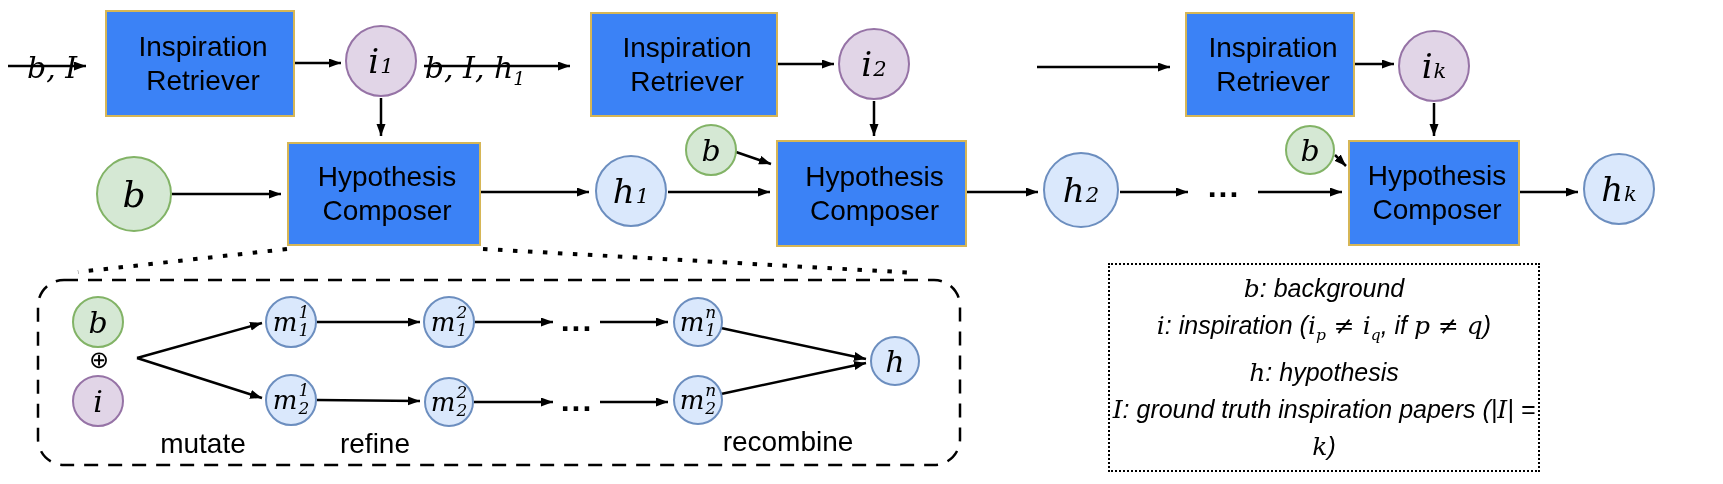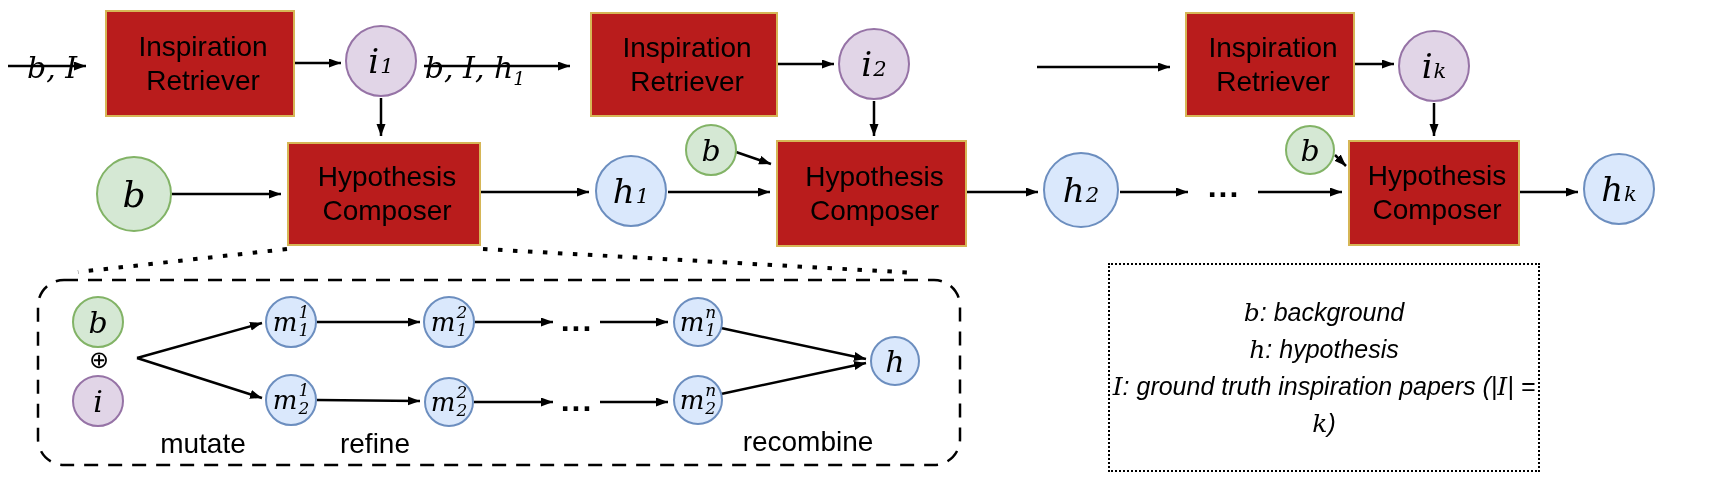--- a/index.html
+++ b/index.html
@@ -1,19 +1,19 @@
 <!DOCTYPE html>
 <html><head>
 <meta charset="utf-8">
 <style>
   html,body{margin:0;padding:0;background:#fff;}
   .canvas{position:relative;width:1723px;height:484px;background:#fff;overflow:hidden;
           font-family:"Liberation Sans",sans-serif;color:#000;}
   svg.wires{position:absolute;left:0;top:0;z-index:1;}
-  .box{position:absolute;z-index:2;background:#b91c1c;border:2.5px solid #D6B656;box-sizing:border-box;
+  .box{position:absolute;z-index:2;background:#3b82f6;border:2.5px solid #D6B656;box-sizing:border-box;
        display:flex;align-items:center;justify-content:center;text-align:center;
        font:28px/1.2 "Liberation Sans",sans-serif;padding-left:6px;}
   .circle{position:absolute;z-index:3;border-radius:50%;border:2.5px solid;box-sizing:border-box;
           display:flex;align-items:center;justify-content:center;
           font-family:"DejaVu Serif",serif;font-style:italic;}
   .green{background:#D5E8D4;border-color:#82B366;}
   .purple{background:#E1D5E7;border-color:#9673A6;}
   .blue{background:#DAE8FC;border-color:#6C8EBF;}
   .circle sub{font-size:0.62em;font-style:italic;margin-left:1px;transform:translateY(4px);}
   .mathlabel{position:absolute;z-index:2;font:italic 30px "DejaVu Serif",serif;text-align:center;margin-top:36px;}
@@ -191,21 +191,22 @@
     </div>
   <div class="circle blue" style="left:870px;top:336px;width:50px;height:50px;font-size:30px;">
       <span>h</span>
     </div>
 
   <div class="dots" style="left:550px;top:302px;width:54px;">...</div>
   <div class="dots" style="left:550px;top:382px;width:54px;">...</div>
 
   <div class="plainlabel" style="left:140px;top:428px;width:126px;">mutate</div>
   <div class="plainlabel" style="left:315px;top:428px;width:120px;">refine</div>
-  <div class="plainlabel" style="left:723px;top:426px;width:170px;">recombine</div>
+  <div class="plainlabel" style="left:703px;top:426px;width:170px;">recombine</div>
 
   <div class="legend">
     <div><span class="mv">b</span><span class="tx">: background</span></div>
+    <div><span class="mv">i</span><span class="tx">: inspiration (</span><span class="mv">i</span><sub>p</sub><span class="mv"> ≠ </span><span class="mv">i</span><sub>q</sub><span class="tx">, if </span><span class="mv">p</span><span class="mv"> ≠ </span><span class="mv">q</span><span class="tx">)</span></div>
     <div><span class="mv">h</span><span class="tx">: hypothesis</span></div>
     <div><span class="mv">I</span><span class="tx">: ground truth inspiration papers (|</span><span class="mv">I</span><span class="tx">| = </span><span class="mv">k</span><span class="tx">)</span></div>
   </div>
 
 </div>
 
 </body></html>

